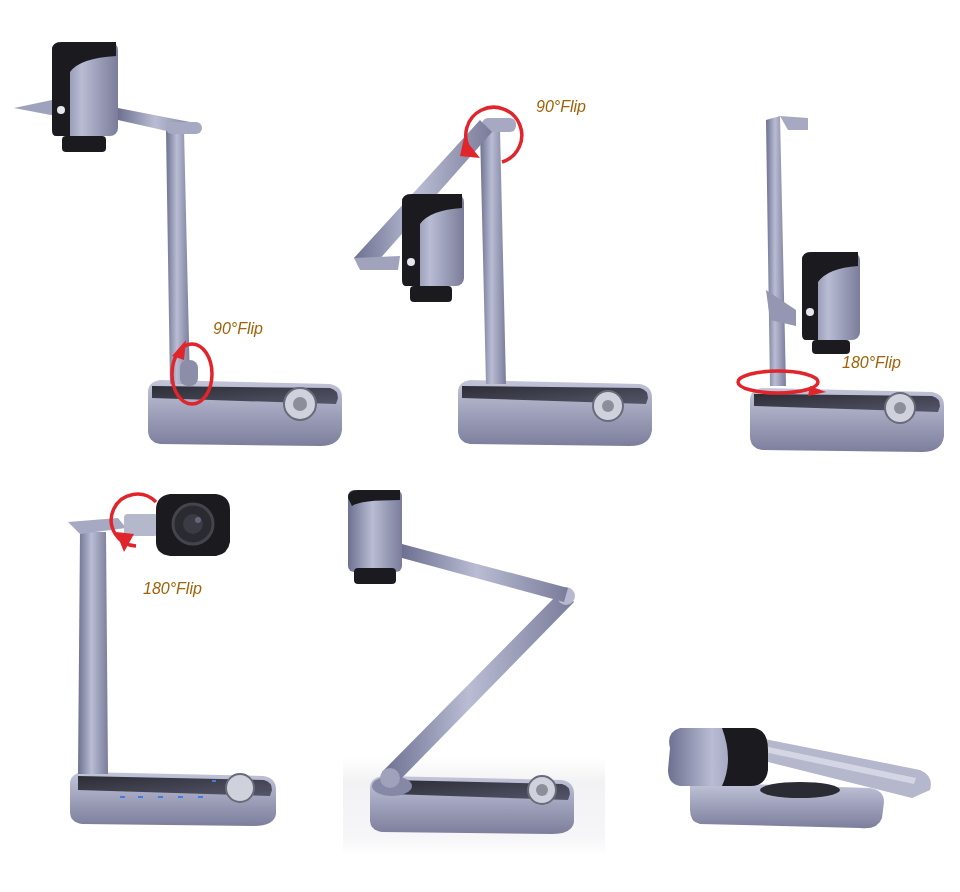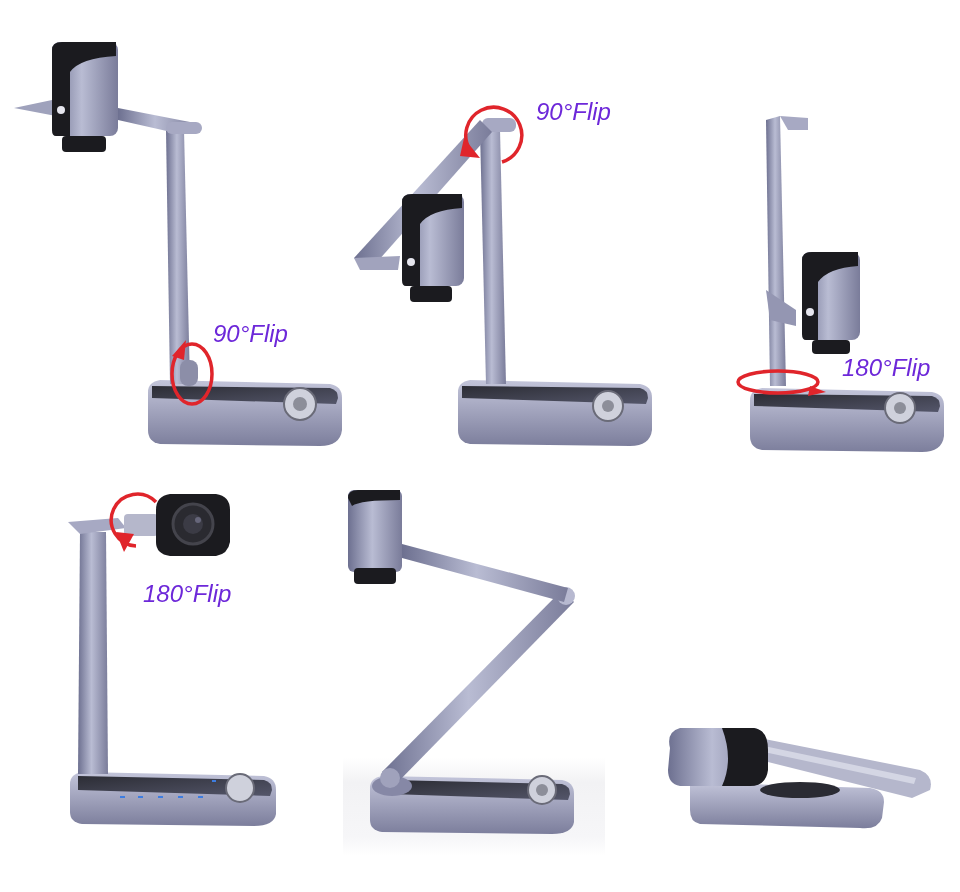--- a/index.html
+++ b/index.html
@@ -1,19 +1,19 @@
 <!DOCTYPE html>
 <html><head>
 <meta charset="utf-8">
 <style>
   html, body { margin:0; padding:0; background:#ffffff; }
   body { width:960px; height:892px; position:relative; overflow:hidden;
          font-family:"Liberation Sans", sans-serif; }
   .panel { position:absolute; }
-  .label { position:absolute; font-style:italic; font-size:24px; color:#6d28d9;
+  .label { position:absolute; font-style:italic; font-size:16px; color:#a16207;
            font-family:"Liberation Sans", sans-serif; white-space:nowrap; }
   svg { position:absolute; left:0; top:0; overflow:visible; }
   .backdrop { position:absolute; background:linear-gradient(#ffffff, #f2f2f4 25%, #f6f6f8 80%, #ffffff); }
 </style>
 </head>
 <body>
 
 <div class="panel" style="left:0;top:0;width:340px;height:460px;">
   <svg width="340" height="460">
     <defs>

